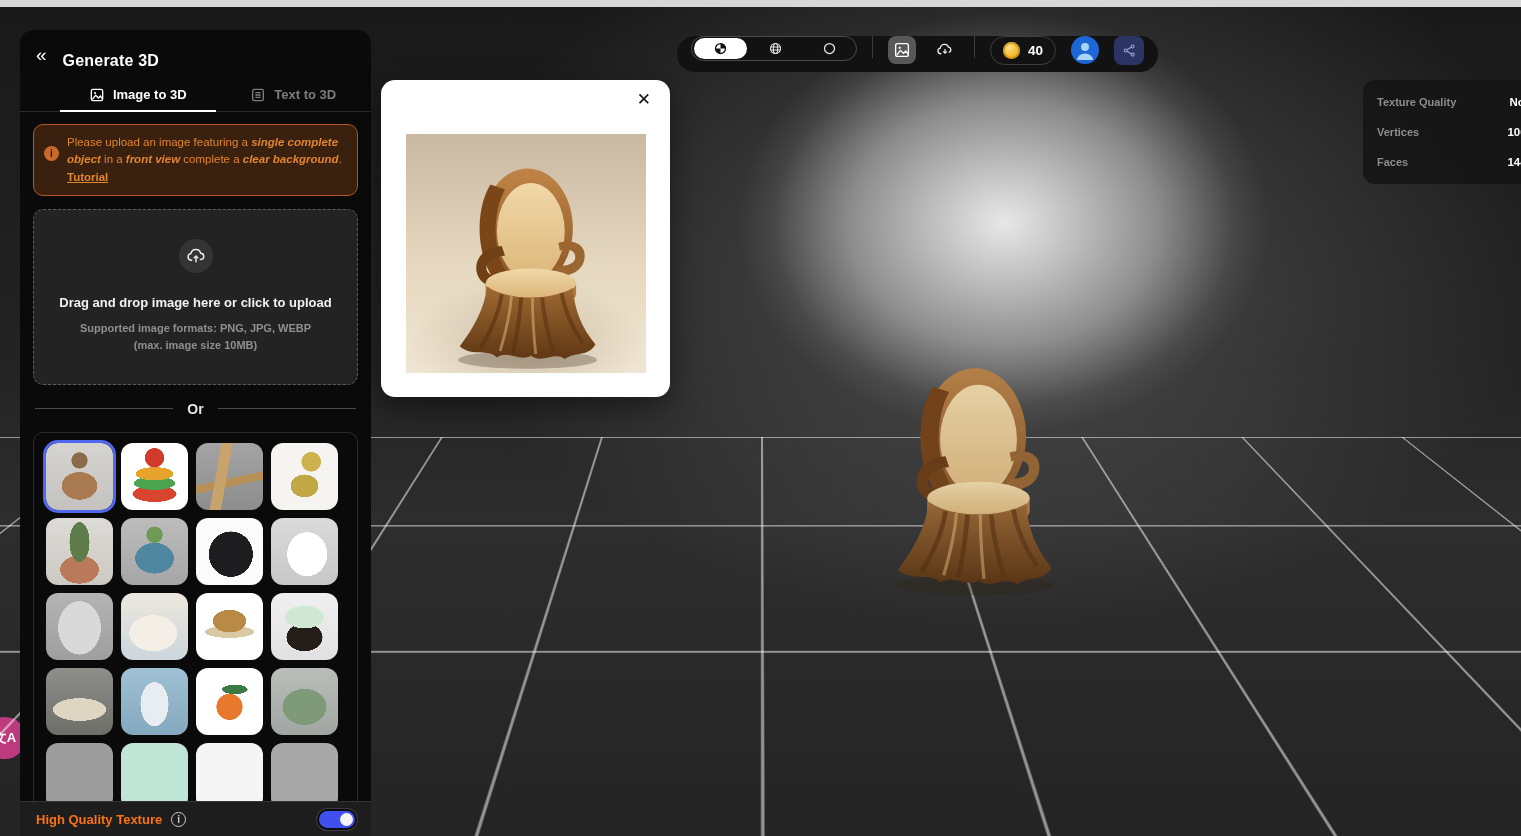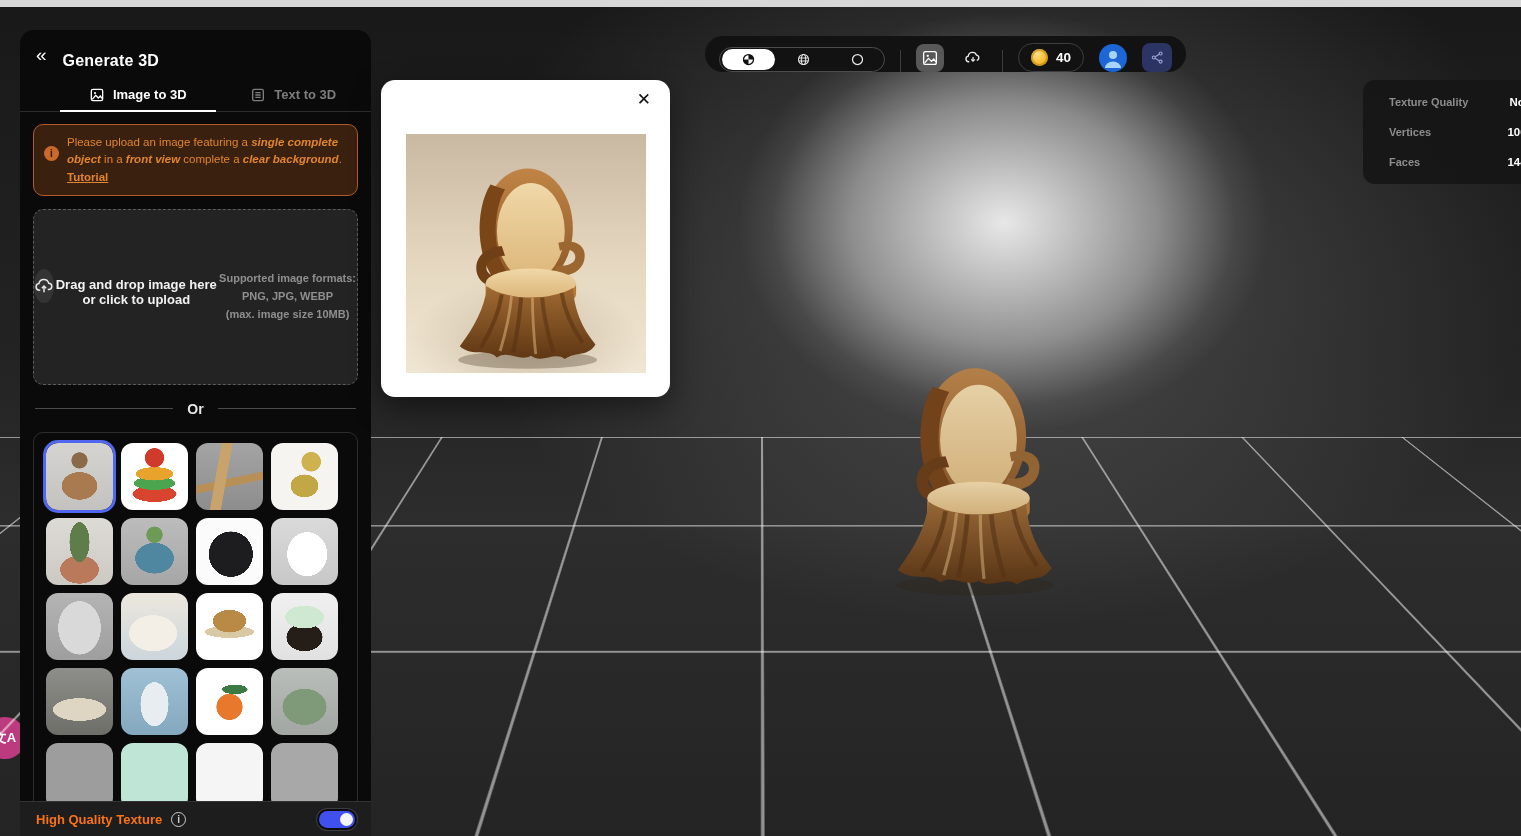--- a/index.html
+++ b/index.html
@@ -41,21 +41,21 @@
   .panel-body { padding:12px 13px 0 13px; }
 
   .notice { display:flex; gap:8px; background:#39200f; border:1px solid #b15c27; border-radius:10px;
     padding:9px 10px; font-size:11.5px; line-height:1.5; color:#e2852f; }
   .notice-icon { flex:0 0 auto; width:15px; height:15px; margin-top:12px; border-radius:50%; background:#c96a2a;
     color:#2a1506; font-size:10px; font-weight:bold; display:flex; align-items:center; justify-content:center; font-style:normal; }
   .notice em { font-weight:bold; }
   .notice a { color:#e2852f; font-weight:bold; text-decoration:underline; cursor:pointer; }
 
   .upload-box { margin-top:13px; height:176px; border:1.5px dashed #5c5c5c; border-radius:10px; background:#232323;
-    display:flex; flex-direction:row; align-items:center; justify-content:center; text-align:center; cursor:pointer; }
+    display:flex; flex-direction:column; align-items:center; justify-content:center; text-align:center; cursor:pointer; }
   .upload-circle { width:34px; height:34px; border-radius:50%; background:#343434; display:flex; align-items:center; justify-content:center; margin-bottom:22px; }
   .upload-circle svg { width:20px; height:20px; }
   .upload-title { font-size:13px; font-weight:bold; color:#f2f2f2; margin-bottom:10px; }
   .upload-sub { font-size:11px; font-weight:bold; color:#8f8f8f; line-height:1.6; }
 
   .or-row { display:flex; align-items:center; gap:14px; margin:16px 2px 15px 2px; }
   .or-row .line { flex:1; height:1px; background:#4a4a4a; }
   .or-label { color:#e5e5e5; font-size:14px; font-weight:bold; }
 
   .examples { border:1px solid #2d2d2d; border-radius:10px; padding:10px 12px 12px 12px; }
@@ -71,43 +71,43 @@
   .panel-footer { position:absolute; left:0; right:0; bottom:0; height:35px; background:#1d1d1d;
     border-top:1px solid #333; display:flex; align-items:center; padding:0 16px; gap:9px; z-index:5; }
   .footer-label { font-size:13px; font-weight:bold; color:#f97316;text-align:center; }
   .info-i { width:15px; height:15px; border:1.4px solid #cdcdcd; border-radius:50%; color:#cdcdcd;
     font-size:10px; display:flex; align-items:center; justify-content:center; font-weight:bold; }
   .toggle { margin-left:auto; width:36px; height:17px; border-radius:9px; background:#4050ef; position:relative;
     box-shadow:0 0 0 2px #0c0c0c, 0 0 0 3px #3c3c46; cursor:pointer; }
   .toggle .knob { position:absolute; top:2px; right:2px; width:13px; height:13px; border-radius:50%; background:#f4f4f4; }
 
   
-  .toolbar { position:absolute; left:705px; top:36px; height:36px; z-index:35; background:#121212; border-radius:20px;
-    display:flex; align-items:flex-end; padding:0 14px; gap:15px; }
+  .toolbar { position:absolute; left:677px; top:36px; height:36px; z-index:35; background:#121212; border-radius:20px;
+    display:flex; align-items:flex-start; padding:0 14px; gap:15px; }
   .seg { display:flex; align-items:center; border:1px solid #4b4b4b; border-radius:14px; height:25px; width:166px; }
   .seg-item { flex:1; display:flex; align-items:center; justify-content:center; height:100%; cursor:pointer; }
   .seg-item.sel { background:#fff; border-radius:12px; height:21px; margin:0 2px; }
   .seg-item svg { width:15px; height:15px; }
   .tb-divider { width:1px; height:22px; background:#3c3c3c; }
   .tb-btn { width:28px; height:28px; display:flex; align-items:center; justify-content:center; border-radius:8px; cursor:pointer; }
   .tb-btn.img-active { background:#585858; }
   .tb-btn svg { width:18px; height:18px; }
   .coin-pill { display:flex; align-items:center; gap:8px; border:1px solid #3e3e3e; border-radius:15px; height:29px; padding:0 12px; cursor:pointer; }
   .coin { width:17px; height:17px; border-radius:50%; background:radial-gradient(circle at 35% 30%, #ffe08a, #f3bb2a 60%, #d99a14); box-shadow:inset 0 0 0 2px rgba(185,130,10,.55); }
   .coin-num { font-size:13.5px; font-weight:bold; color:#fff; }
   .avatar { width:28px; height:28px; border-radius:50%; background:#1c66d6; overflow:hidden; display:flex; align-items:center; justify-content:center; cursor:pointer; }
   .avatar svg { width:24px; height:24px; }
   .share-btn { width:30px; height:29px; border-radius:8px; background:#2b3462; display:flex; align-items:center; justify-content:center; cursor:pointer; }
   .share-btn svg { width:15px; height:15px; }
 
   
   .stats { position:absolute; left:1363px; top:80px; width:200px; z-index:25; background:rgba(22,22,22,.92);
     border-radius:12px; padding:7px 14px; }
   .stat-row { display:flex; align-items:center; justify-content:space-between; height:30px; }
-  .stat-label { font-size:11px; color:#8d8d8d; font-weight:bold;margin-left:12px; }
+  .stat-label { font-size:11px; color:#8d8d8d; font-weight:bold; }
   .stat-value { font-size:11.5px; color:#fff; font-weight:bold; }
 
   
   .modal { position:absolute; left:381px; top:80px; width:289px; height:317px; background:#fff; border-radius:14px;
     z-index:32; box-shadow:0 10px 30px rgba(0,0,0,.45); }
   .modal-close { position:absolute; top:11px; right:19px; font-size:17px; color:#111; cursor:pointer; line-height:1; }
   .modal-img { position:absolute; left:25px; top:54px; width:240px; height:239px; overflow:hidden;
     background:
       radial-gradient(ellipse 70% 40% at 50% 88%, rgba(120,90,60,.25), rgba(0,0,0,0) 70%),
       linear-gradient(180deg, #c9b8a2 0%, #e6d8c0 55%, #efe6d3 100%); }

